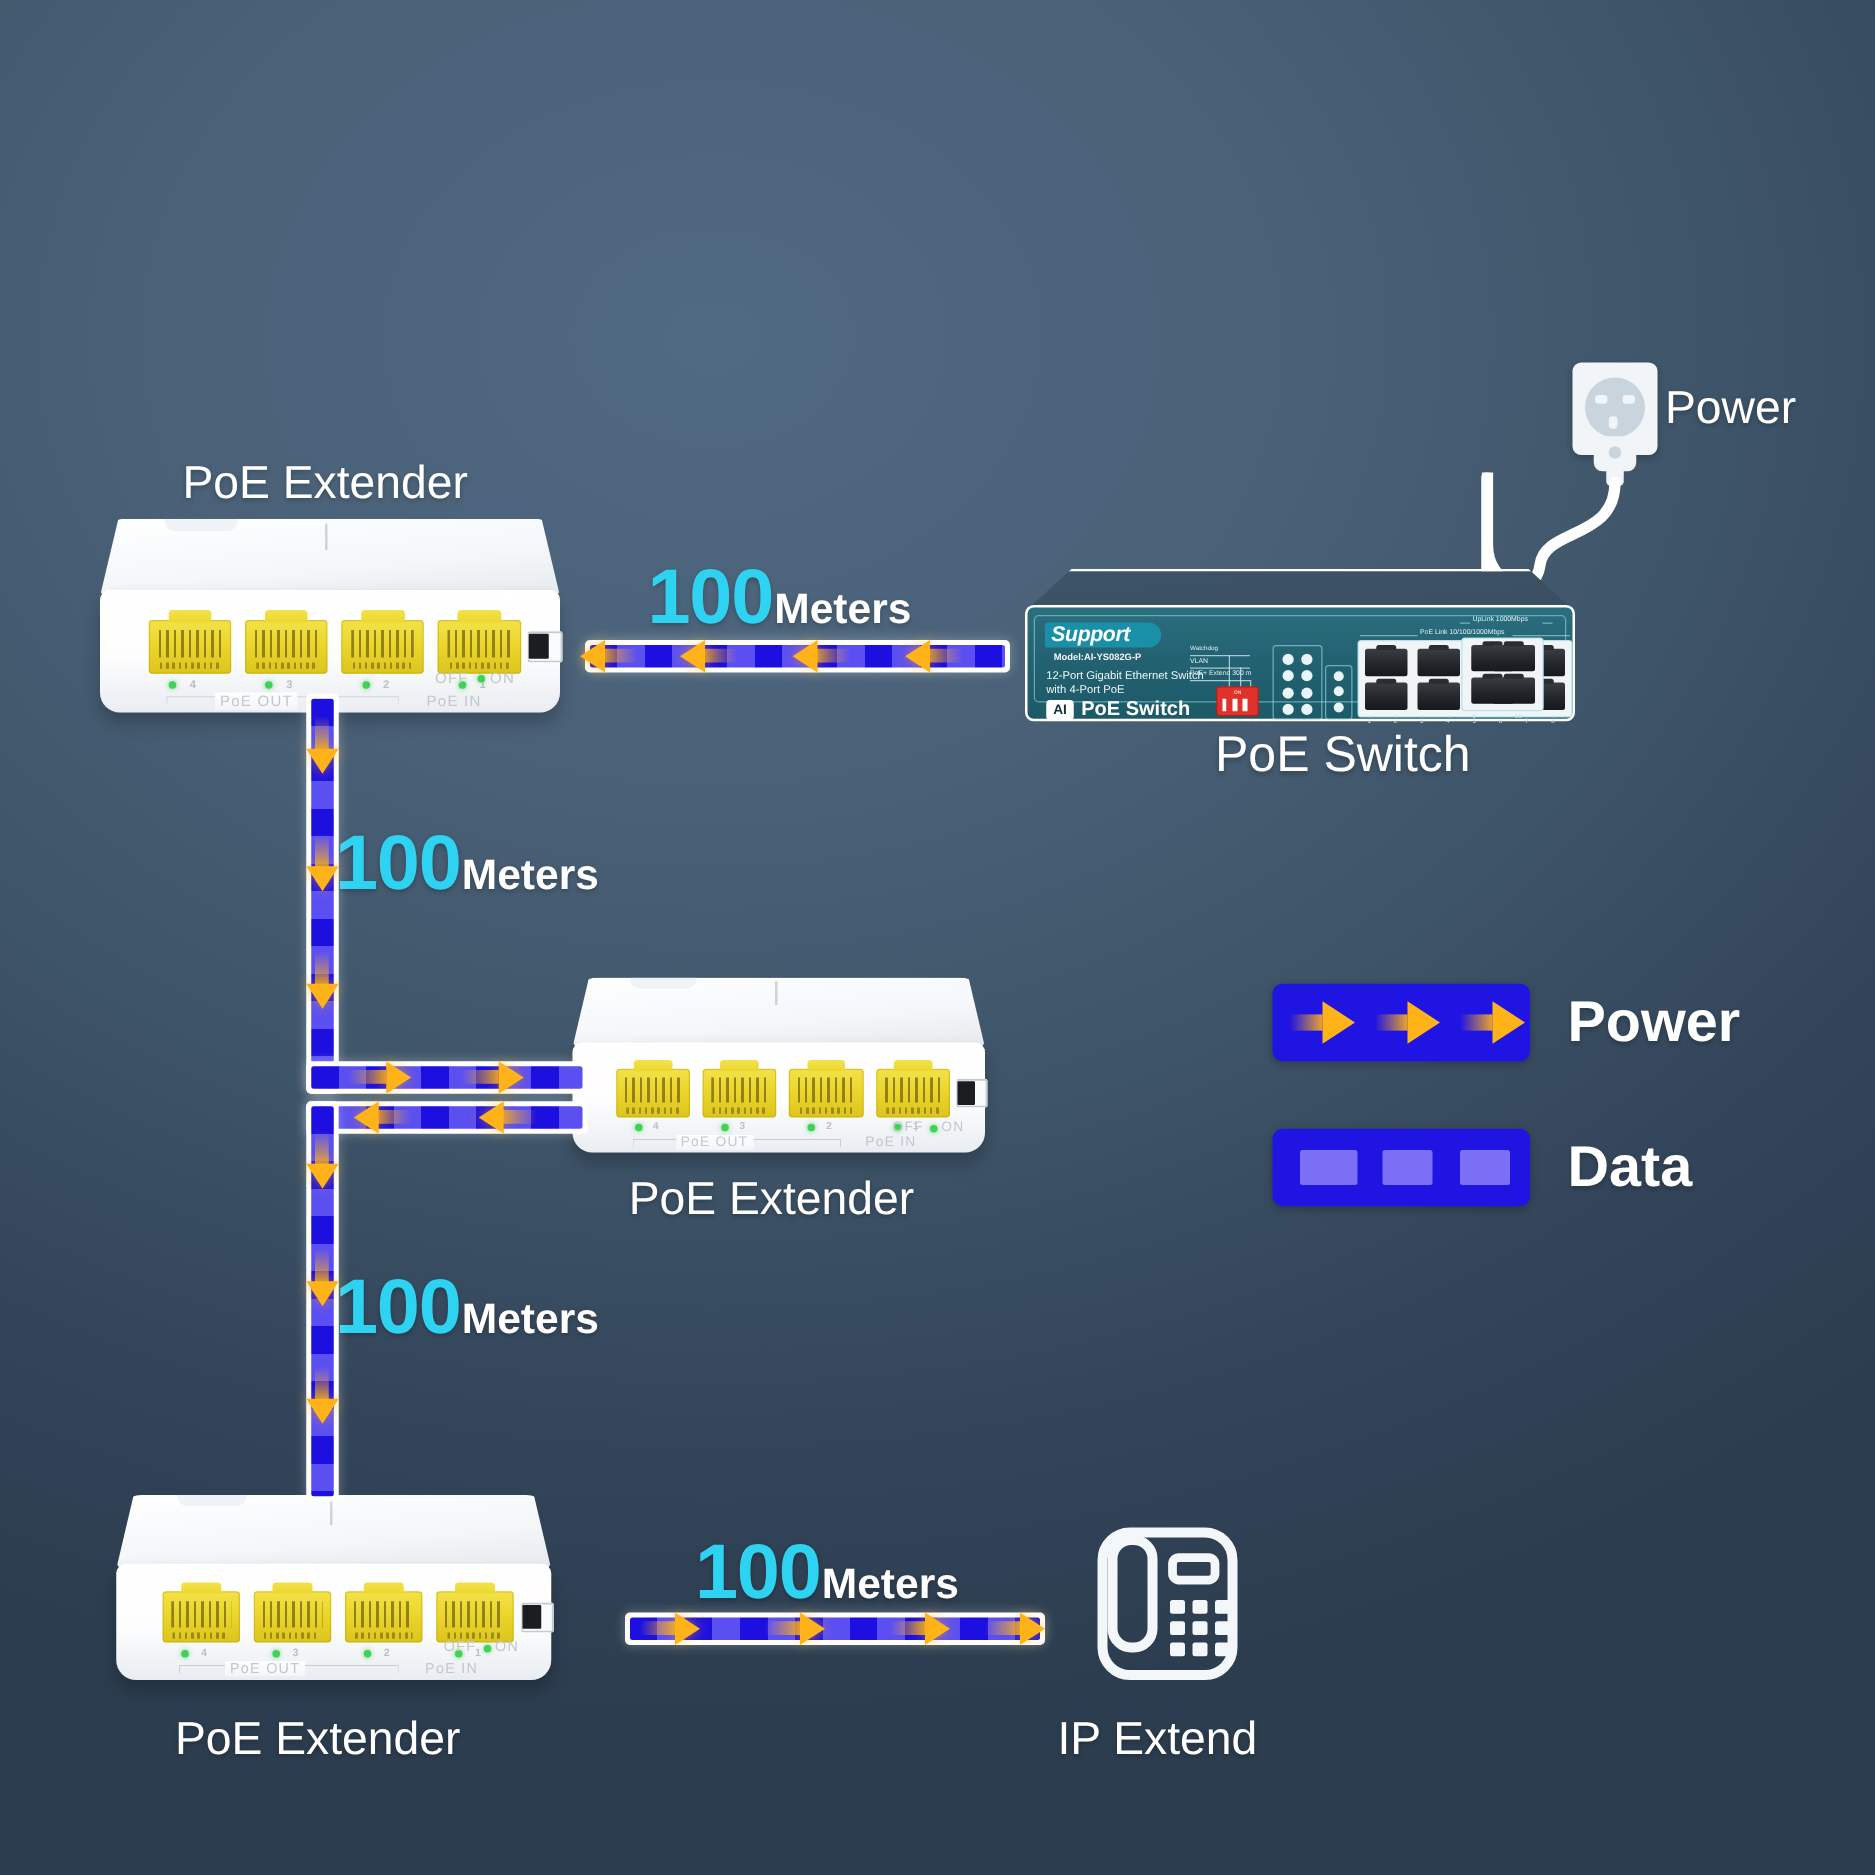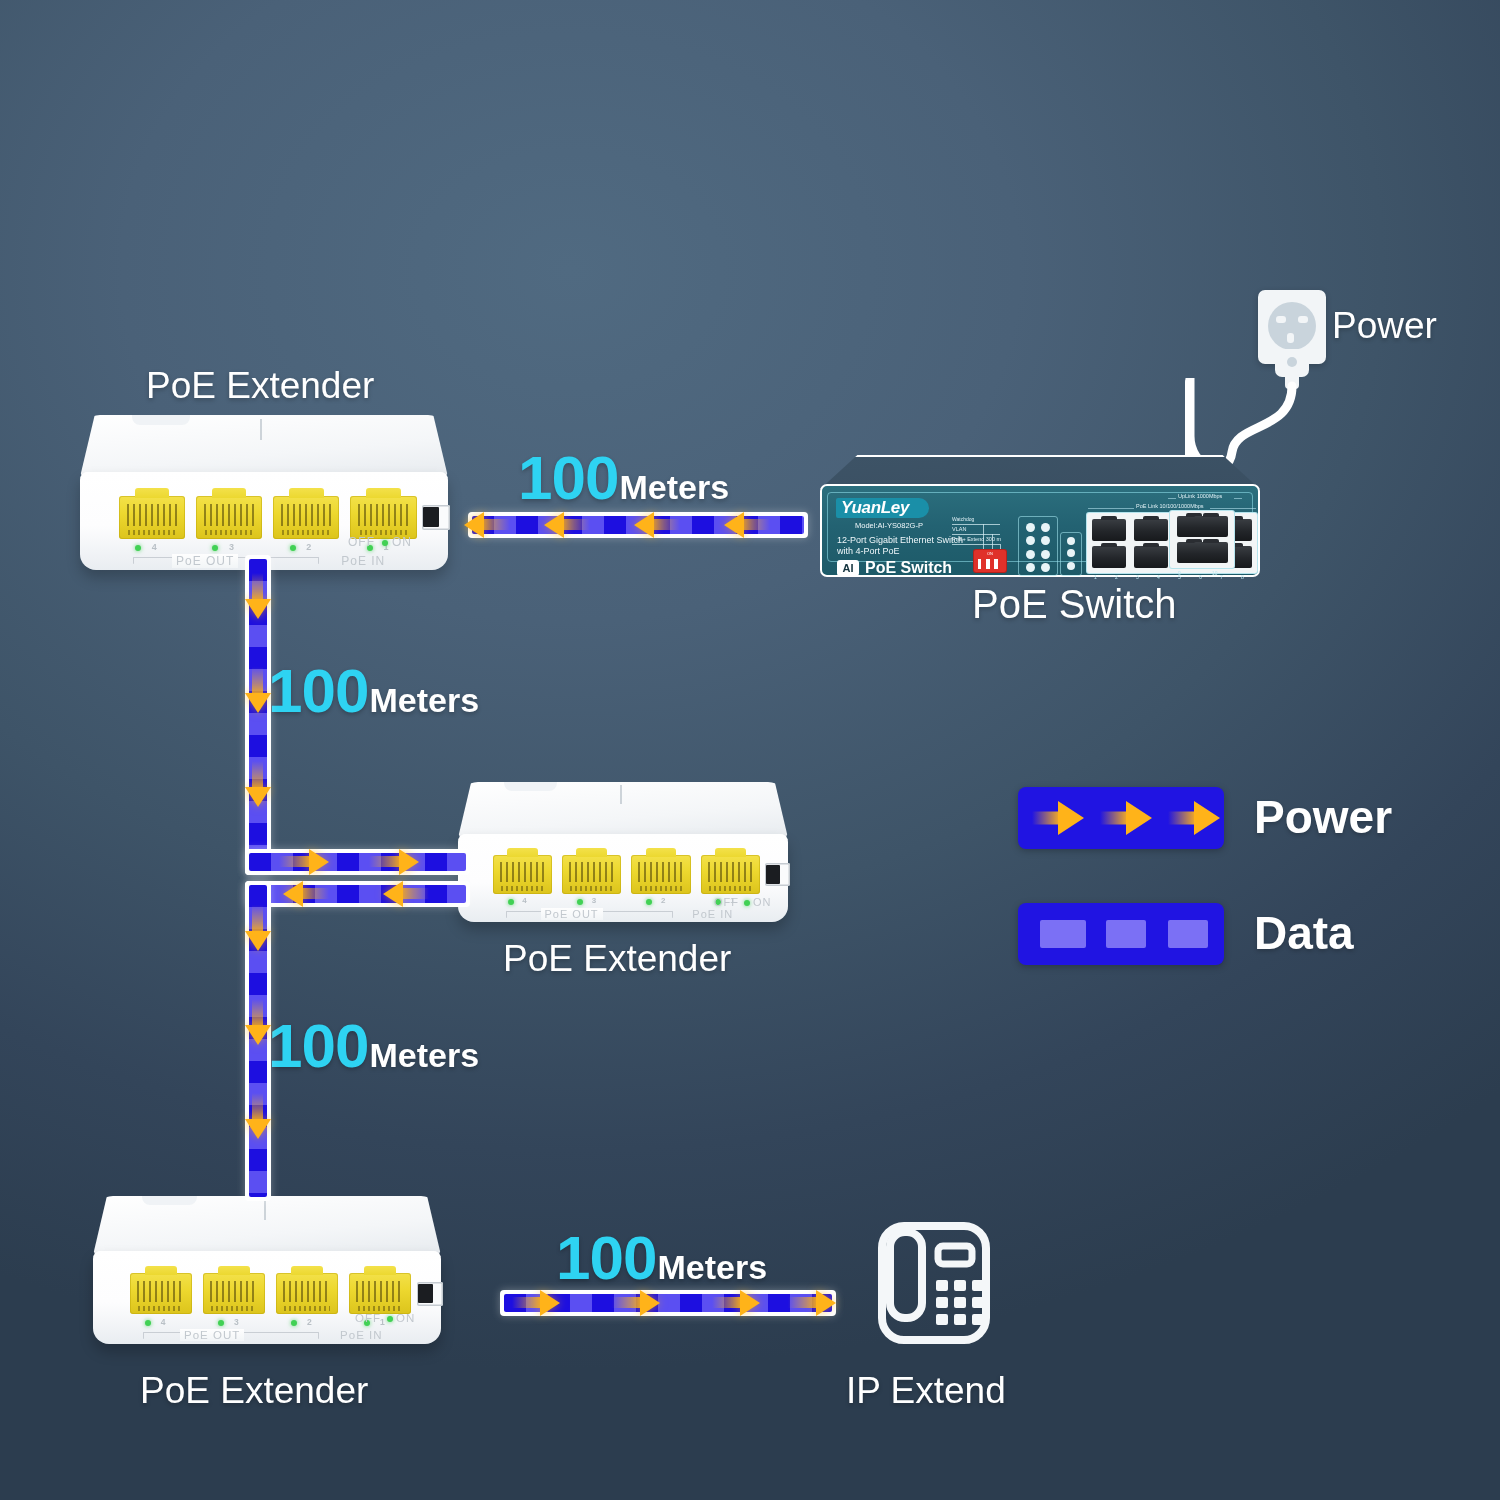--- a/index.html
+++ b/index.html
@@ -449,23 +449,23 @@
   <svg style="position:absolute; left:1140px; top:370px; width:180px; height:110px;">
     <path d="M 152 16 C 152 62, 96 52, 92 82 C 88 112, 50 98, 50 66 L 50 8 L 50 108" stroke="#ffffff" stroke-width="9" fill="none" stroke-linecap="round"></path>
   </svg>
   <div style="position:absolute; left:1185px; top:378px; width:9px; height:100px; background:#ffffff; border-radius:4px;"></div>
 
   <div class="switch-wrap" style="left:820px; top:455px; width:440px; height:122px;">
     <div class="switch-top"></div>
     <div class="switch-face">
       <div class="switch-inner"></div>
 
-      <div class="brand-tab" style="left:14px; top:12px; width:88px; height:20px; font-size:17px;">YuanLey</div>
-
-      <div class="sw-text" style="left:33px; top:35px; font-size:7.5px; font-weight:400;">Model:AI-YS082G-P</div>
+      <div class="brand-tab" style="left:14px; top:12px; width:88px; height:20px; font-size:17px;">Support</div>
+
+      <div class="sw-text" style="left:21px; top:35px; font-size:7.5px; font-weight:700;">Model:AI-YS082G-P</div>
 
       <div class="sw-text" style="left:15px; top:48px; font-size:9px;">12-Port Gigabit Ethernet Switch</div>
       <div class="sw-text" style="left:15px; top:59px; font-size:9px;">with 4-Port PoE</div>
 
       <div class="ai-badge" style="left:15px; top:74px; width:22px; height:16px; font-size:11px;">AI</div>
       <div class="sw-title" style="left:43px; top:73px; font-size:16px;">PoE Switch</div>
 
       <div class="dip-label" style="left:130px; top:30px; font-size:5px;">Watchdog</div>
       <div class="dip-line" style="left:130px; top:38px; width:48px;"></div>
       <div class="dip-label" style="left:130px; top:40px; font-size:5.5px;">VLAN</div>

